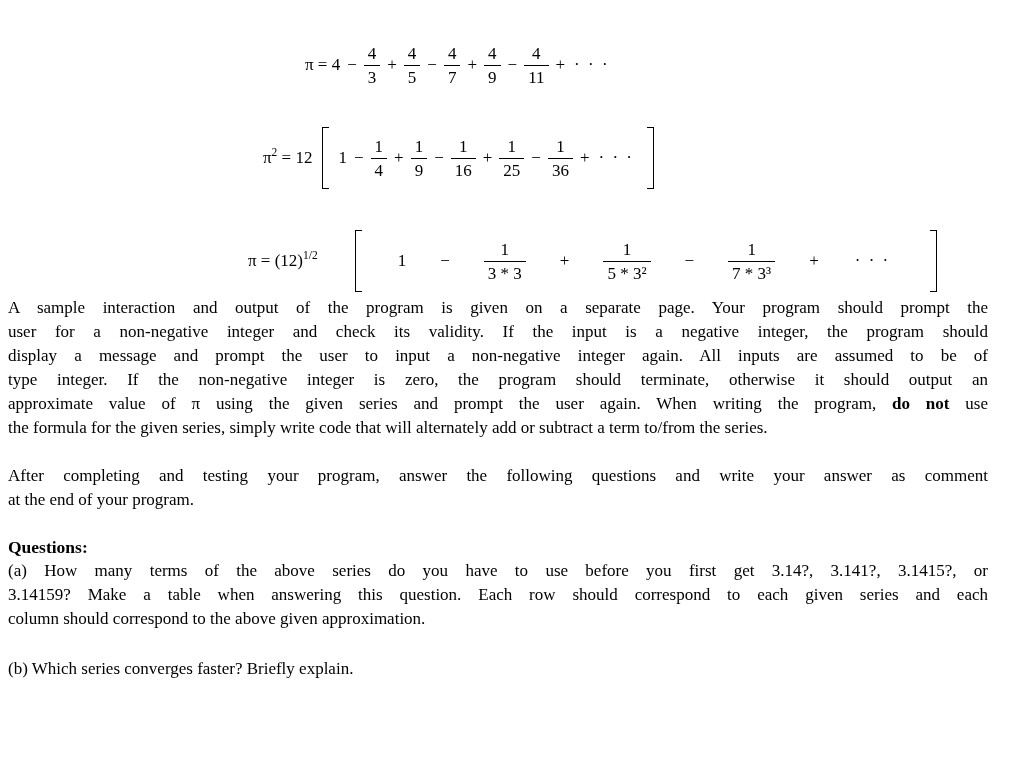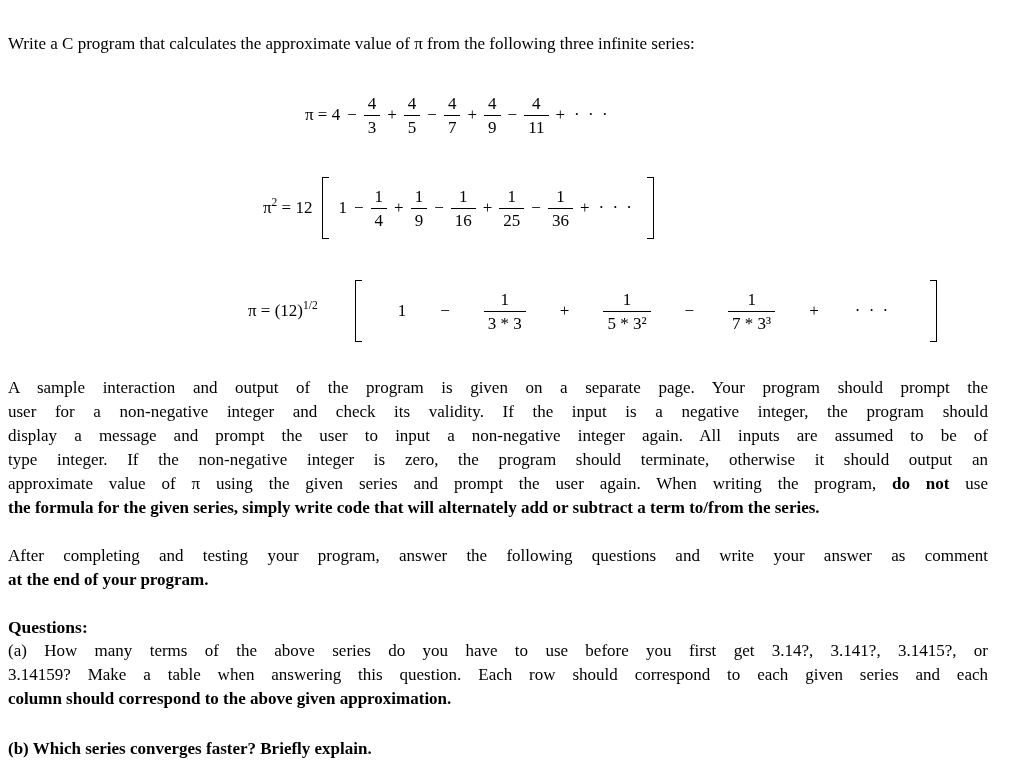--- a/index.html
+++ b/index.html
@@ -29,23 +29,22 @@
   .jline {
     font-size: 17px;
     line-height: 24px;
     text-align: justify;
     text-align-last: justify;
   }
   .lline {
     font-size: 17px;
     line-height: 24px;
     text-align: left;
-    font-weight: bold;
   }
-  .p1 { margin-top: 30px; }
+  .p1 { }
   .p2 { margin-top: 24px; }
   .qh { margin-top: 23px; font-family: Liberation Serif, serif; }
   .qa { margin-top: 0; }
   .qb { margin-top: 26px; }
 
   
   .formula {
     display: flex;
     align-items: center;
     font-size: 17px;
@@ -97,21 +96,20 @@
     margin-left: 13px;
   }
   b { font-weight: 700; }
 </style>
 </head>
 <body>
 
 <div class="page">
 
 
-  <div class="intro">Write a C program that calculates the approximate value of π from the following three infinite series:</div>
 
   <div class="formula f1">
     <span class="mtext">π = 4</span>
     <span class="op">−</span>
     <span class="frac"><span class="fnum">4</span><span class="fden">3</span></span>
     <span class="op">+</span>
     <span class="frac"><span class="fnum">4</span><span class="fden">5</span></span>
     <span class="op">−</span>
     <span class="frac"><span class="fnum">4</span><span class="fden">7</span></span>
     <span class="op">+</span>

